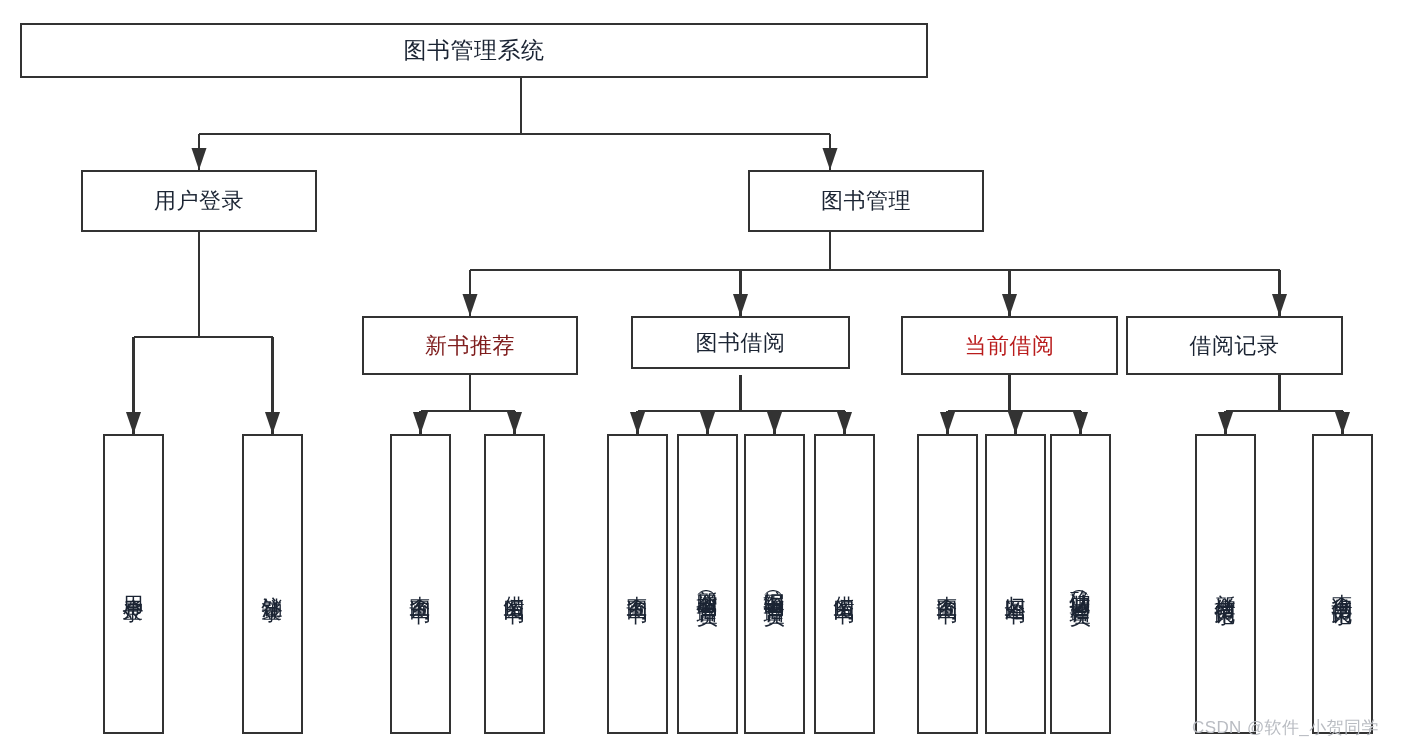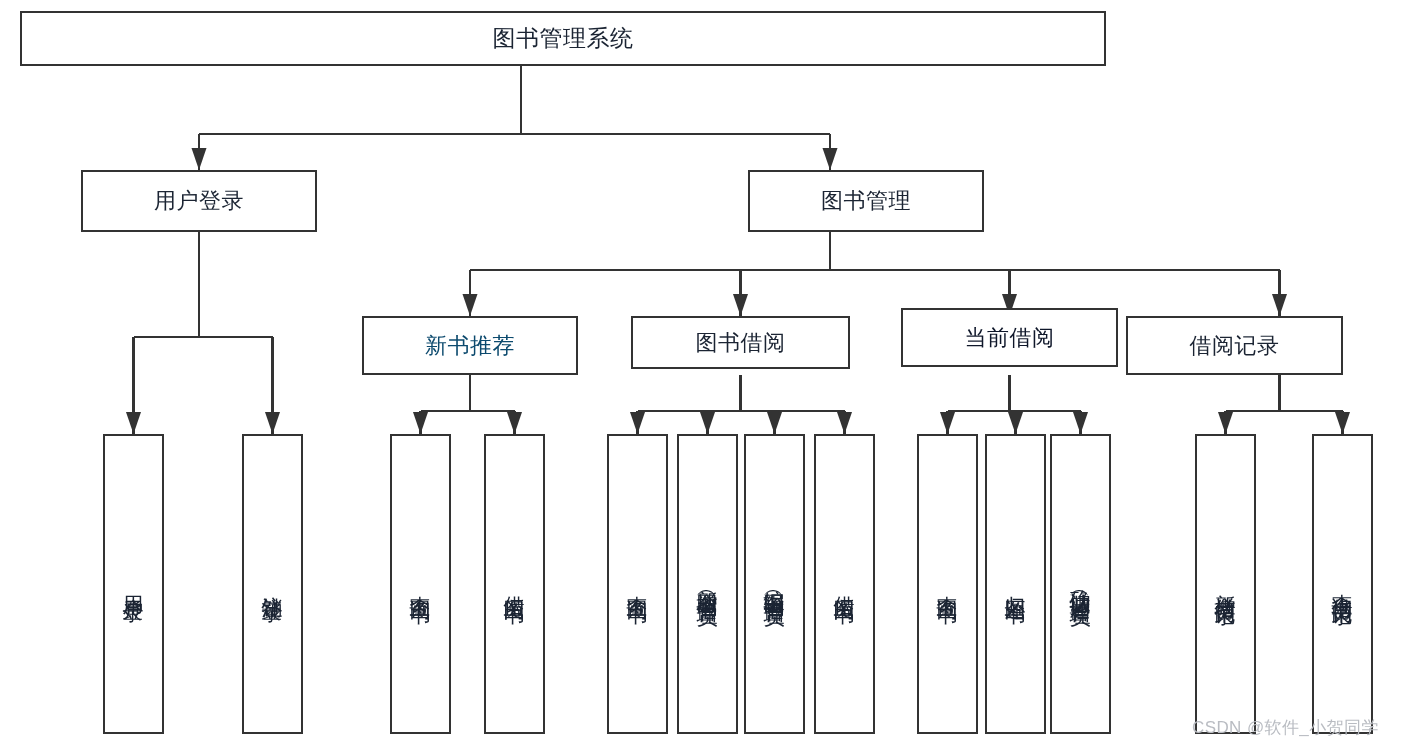--- a/index.html
+++ b/index.html
@@ -119,36 +119,36 @@
       <line x1="1080.5" y1="411" x2="1080.5" y2="434" stroke="#333333" stroke-width="2.5" shape-rendering="crispEdges"></line>
       <path d="M 1073 412 L 1088 412 L 1080.5 434 Z" fill="#333333"></path>
       <line x1="1279.5" y1="375" x2="1279.5" y2="411" stroke="#333333" stroke-width="2.5" shape-rendering="crispEdges"></line>
       <line x1="1225.5" y1="411" x2="1342.5" y2="411" stroke="#333333" stroke-width="2.5" shape-rendering="crispEdges"></line>
       <line x1="1225.5" y1="411" x2="1225.5" y2="434" stroke="#333333" stroke-width="2.5" shape-rendering="crispEdges"></line>
       <path d="M 1218 412 L 1233 412 L 1225.5 434 Z" fill="#333333"></path>
       <line x1="1342.5" y1="411" x2="1342.5" y2="434" stroke="#333333" stroke-width="2.5" shape-rendering="crispEdges"></line>
       <path d="M 1335 412 L 1350 412 L 1342.5 434 Z" fill="#333333"></path>
     </svg>
   <div id="nodes">
-      <div class="node horiz root" style="left: 20px; top: 11px; width: 1086px; height: 55px; border-color: rgb(51, 51, 51); background: rgb(255, 255, 255); color: rgb(27, 36, 51);">
+      <div class="node horiz root" style="left: 20px; top: 23px; width: 908px; height: 55px; border-color: rgb(51, 51, 51); background: rgb(255, 255, 255); color: rgb(27, 36, 51);">
         <span class="label">图书管理系统</span>
       </div>
       <div class="node horiz" style="left: 81px; top: 170px; width: 236px; height: 62px; border-color: rgb(51, 51, 51); background: rgb(255, 255, 255); color: rgb(27, 36, 51);">
         <span class="label">用户登录</span>
       </div>
       <div class="node horiz" style="left: 712px; top: 170px; width: 236px; height: 62px; border-color: rgb(51, 51, 51); background: rgb(255, 255, 255); color: rgb(27, 36, 51); margin-left: 36px;">
         <span class="label">图书管理</span>
       </div>
-      <div class="node horiz" style="left: 362px; top: 316px; width: 216px; height: 59px; border-color: rgb(51, 51, 51); background: rgb(255, 255, 255); color: #0c4a6e;">
+      <div class="node horiz" style="left: 362px; top: 316px; width: 216px; height: 59px; border-color: rgb(51, 51, 51); background: rgb(255, 255, 255); color: #7f1d1d;">
         <span class="label">新书推荐</span>
       </div>
       <div class="node horiz" style="left: 631px; top: 316px; width: 219px; height: 53px; border-color: rgb(51, 51, 51); background: rgb(255, 255, 255); color: rgb(27, 36, 51);">
         <span class="label">图书借阅</span>
       </div>
-      <div class="node horiz" style="left: 901px; top: 308px; width: 217px; height: 59px; border-color: rgb(51, 51, 51); background: rgb(255, 255, 255); color: #0f172a;">
+      <div class="node horiz" style="left: 901px; top: 316px; width: 217px; height: 59px; border-color: rgb(51, 51, 51); background: rgb(255, 255, 255); color: #b91c1c;">
         <span class="label">当前借阅</span>
       </div>
       <div class="node horiz" style="left: 1126px; top: 316px; width: 217px; height: 59px; border-color: rgb(51, 51, 51); background: rgb(255, 255, 255); color: rgb(27, 36, 51);">
         <span class="label">借阅记录</span>
       </div>
       <div class="node vert" style="left: 103px; top: 434px; width: 61px; height: 300px; border-color: rgb(51, 51, 51); background: rgb(255, 255, 255); color: rgb(27, 36, 51);">
         <span class="label">用户登录</span>
       </div>
       <div class="node vert" style="left: 242px; top: 434px; width: 61px; height: 300px; border-color: rgb(51, 51, 51); background: rgb(255, 255, 255); color: rgb(27, 36, 51);">
         <span class="label">注销登录</span>

